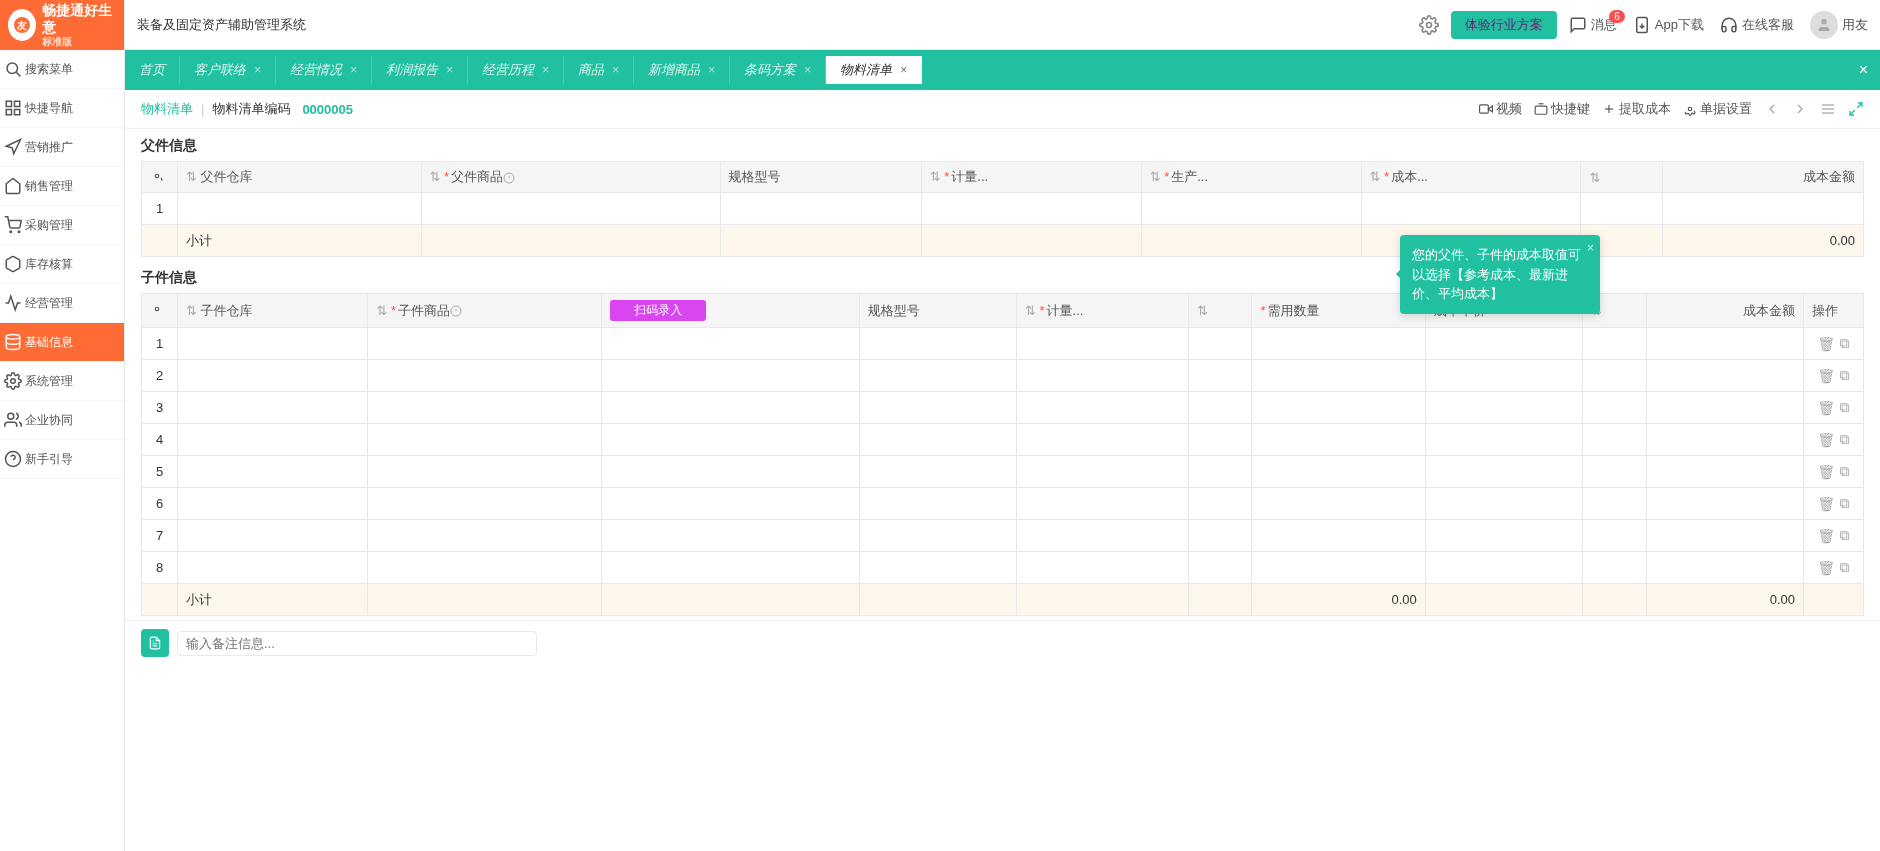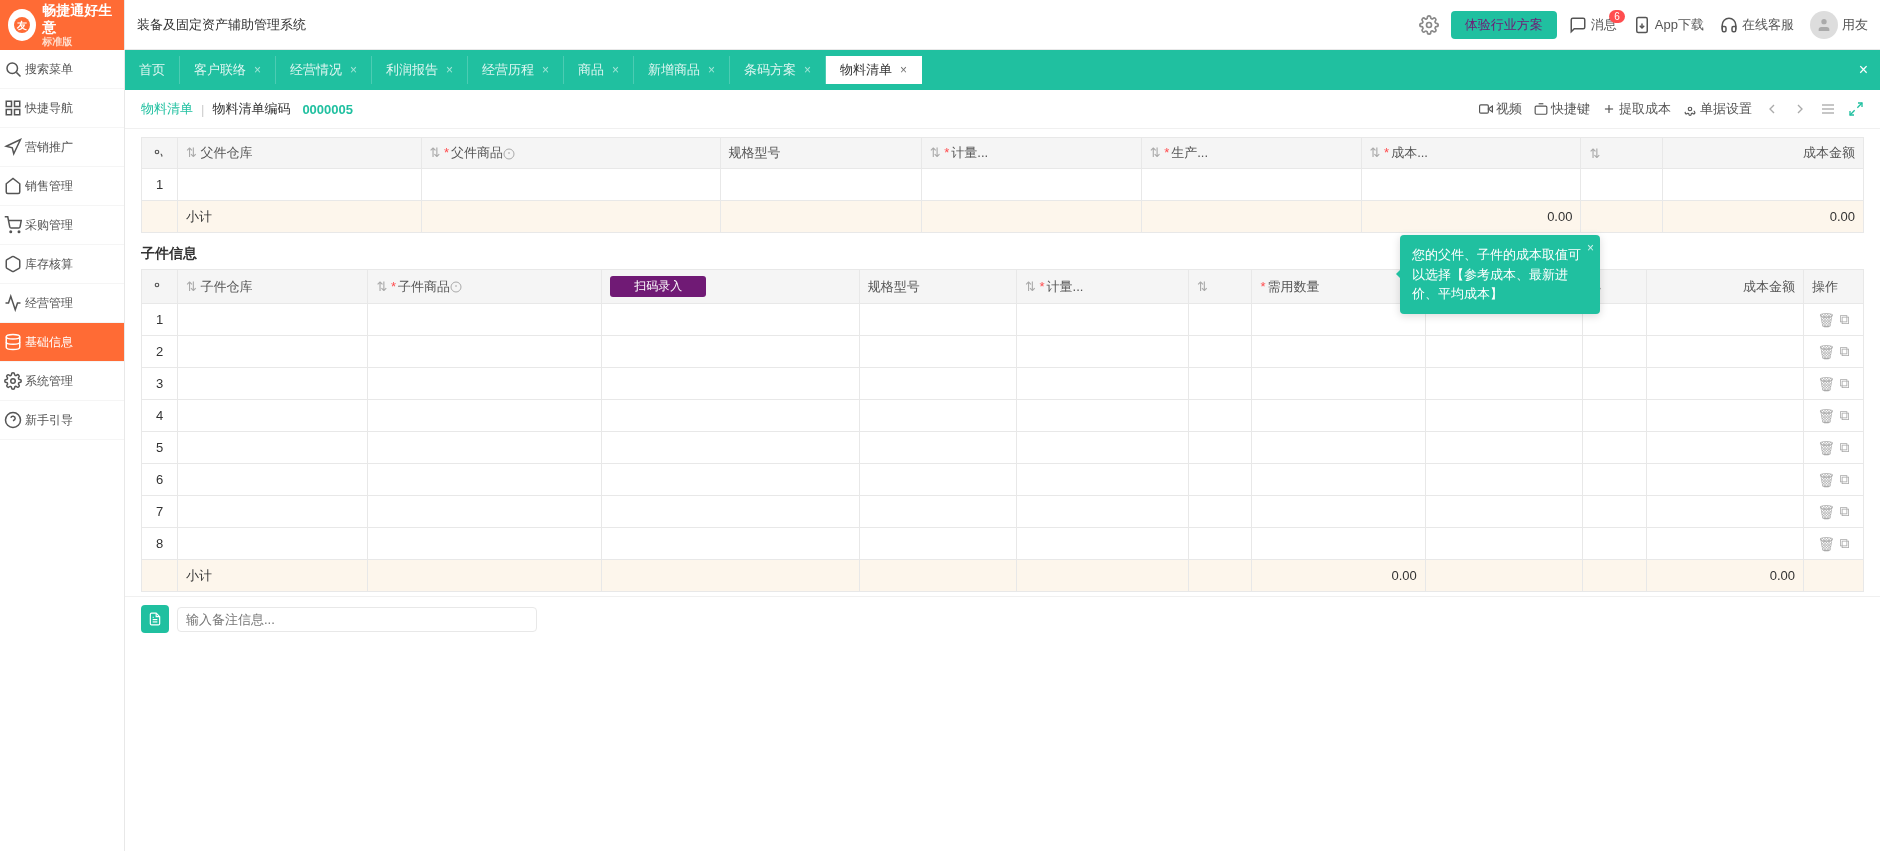--- a/index.html
+++ b/index.html
@@ -25,21 +25,21 @@
     .topbar-title { font-size: 13px; color: #333; flex: 1; }
     .topbar-btn { background: #20c0a0; color: #701a75; border: none; border-radius: 4px; padding: 5px 14px; cursor: pointer; font-size: 13px; }
     .topbar-right { display: flex; align-items: center; gap: 16px; margin-left: auto; }
     .topbar-right-item { display: flex; align-items: center; gap: 4px; color: #555; font-size: 13px; cursor: pointer; position: relative; }
     .badge { background: #ff4d4f; color: #fff; border-radius: 10px; font-size: 10px; padding: 1px 5px; position: absolute; top: -6px; right: -8px; }
     .topbar-user { display: flex; align-items: center; gap: 4px; color: #555; cursor: pointer; }
     .user-avatar { width: 28px; height: 28px; background: #ddd; border-radius: 50%; display: flex; align-items: center; justify-content: center; }
 
     
     .nav-tabs { background: #20c0a0; display: flex; align-items: center; height: 40px; flex-shrink: 0; overflow-x: auto; }
-    .nav-tab { padding: 0 14px; height: 28px; display: flex; align-items: center; gap: 4px; color: rgba(255,255,255,0.85); font-size: 13px; cursor: pointer; white-space: nowrap; border-right: 1px solid rgba(255,255,255,0.2); }
+    .nav-tab { padding: 0 14px; height: 28px; display: flex; align-items: center; gap: 4px; color: rgba(255,255,255,0.85); font-size: 13px; cursor: pointer; white-space: nowrap; border-right: 1px solid rgba(255,255,255,0.2); font-style: italic; }
     .nav-tab.active { background: #fff; color: #333; }
     .nav-tab-close { font-size: 12px; color: inherit; margin-left: 4px; opacity: 0.7; }
     .nav-close-all { margin-left: auto; padding: 0 12px; color: #fff; cursor: pointer; font-size: 16px; }
 
     
     .page-content { flex: 1; overflow-y: auto; background: #fff; padding: 0; }
 
     
     .breadcrumb-bar { display: flex; align-items: center; padding: 10px 16px; border-bottom: 1px solid #f0f0f0; gap: 8px; background: #fff; }
     .breadcrumb-item { color: #20c0a0; font-size: 13px; cursor: pointer; }
@@ -55,21 +55,21 @@
     
     .data-table { width: 100%; border-collapse: collapse; font-size: 13px; }
     .data-table th { background: #f5f5f5; border: 1px solid #e8e8e8; padding: 6px 8px; color: #555; font-weight: normal; text-align: left; white-space: nowrap; }
     .data-table th .required { color: #ff4d4f; margin-right: 2px; }
     .data-table td { border: 1px solid #e8e8e8; padding: 4px 8px; color: #333; height: 32px; }
     .subtotal-row td { background: #fdf6ec; font-weight: normal; color: #333; }
     .subtotal-label { color: #555; }
     .subtotal-value { text-align: right; color: #333; }
     .row-num { color: #aaa; text-align: center; width: 30px; }
     .col-settings { width: 36px; text-align: center; color: #aaa; cursor: pointer; }
-    .scan-btn { background: #701a75; color: #fff; border: none; border-radius: 3px; padding: 2px 24px; font-size: 12px; cursor: pointer; white-space: nowrap; }
+    .scan-btn { background: #d946ef; color: #fff; border: none; border-radius: 3px; padding: 2px 24px; font-size: 12px; cursor: pointer; white-space: nowrap; }
     .action-icons { display: flex; align-items: center; gap: 4px; justify-content: center; }
     .action-icon { color: #aaa; cursor: pointer; font-size: 14px; }
 
     
     .tooltip-popup { position: absolute; background: #20c0a0; color: #fff; border-radius: 4px; padding: 10px 12px; font-size: 13px; line-height: 1.5; width: 200px; z-index: 100; top: 145px; right: 280px; box-shadow: 0 2px 8px rgba(0,0,0,0.15); }
     .tooltip-popup::before { content: ''; position: absolute; left: -8px; top: 50%; transform: translateY(-50%); border: 4px solid transparent; border-right-color: #20c0a0; }
     .tooltip-close { position: absolute; top: 4px; right: 6px; cursor: pointer; font-size: 12px; color: rgba(255,255,255,0.8); }
 
     
     .bottom-bar { border-top: 1px solid #f0f0f0; padding: 8px 16px; display: flex; align-items: center; gap: 8px; background: #fff; }
@@ -151,20 +151,29 @@
         <path d="M3 5v14c0 1.66 4 3 9 3s9-1.34 9-3V5"></path>
       </svg>
     <span>基础信息</span>
   </div>
   <div class="sidebar-item">
     <svg viewBox="0 0 24 24" fill="none" stroke="currentColor" stroke-width="2">
         <circle cx="12" cy="12" r="3"></circle>
         <path d="M19.4 15a1.65 1.65 0 00.33 1.82l.06.06a2 2 0 010 2.83 2 2 0 01-2.83 0l-.06-.06a1.65 1.65 0 00-1.82-.33 1.65 1.65 0 00-1 1.51V21a2 2 0 01-4 0v-.09A1.65 1.65 0 009 19.4a1.65 1.65 0 00-1.82.33l-.06.06a2 2 0 01-2.83-2.83l.06-.06A1.65 1.65 0 004.68 15a1.65 1.65 0 00-1.51-1H3a2 2 0 010-4h.09A1.65 1.65 0 004.6 9a1.65 1.65 0 00-.33-1.82l-.06-.06a2 2 0 012.83-2.83l.06.06A1.65 1.65 0 009 4.68a1.65 1.65 0 001-1.51V3a2 2 0 014 0v.09a1.65 1.65 0 001 1.51 1.65 1.65 0 001.82-.33l.06-.06a2 2 0 012.83 2.83l-.06.06A1.65 1.65 0 0019.4 9a1.65 1.65 0 001.51 1H21a2 2 0 010 4h-.09a1.65 1.65 0 00-1.51 1z"></path>
       </svg>
     <span>系统管理</span>
+  </div>
+  <div class="sidebar-item">
+    <svg viewBox="0 0 24 24" fill="none" stroke="currentColor" stroke-width="2">
+        <path d="M17 21v-2a4 4 0 00-4-4H5a4 4 0 00-4 4v2"></path>
+        <circle cx="9" cy="7" r="4"></circle>
+        <path d="M23 21v-2a4 4 0 00-3-3.87"></path>
+        <path d="M16 3.13a4 4 0 010 7.75"></path>
+      </svg>
+    <span>企业协同</span>
   </div>
   <div class="sidebar-item">
     <svg viewBox="0 0 24 24" fill="none" stroke="currentColor" stroke-width="2">
         <circle cx="12" cy="12" r="10"></circle>
         <path d="M9.09 9a3 3 0 015.83 1c0 2-3 3-3 3"></path>
         <line x1="12" y1="17" x2="12.01" y2="17"></line>
       </svg>
     <span>新手引导</span>
   </div>
 </div>
@@ -302,20 +311,21 @@
         <svg width="16" height="16" viewBox="0 0 24 24" fill="none" stroke="#20c0a0" stroke-width="2" style="cursor:pointer">
             <polyline points="15 3 21 3 21 9"></polyline>
             <polyline points="9 21 3 21 3 15"></polyline>
             <line x1="21" y1="3" x2="14" y2="10"></line>
             <line x1="3" y1="21" x2="10" y2="14"></line>
           </svg>
       </div>
     </div>
 
     <div class="section">
+      <div class="section-title">父件信息</div>
       <table class="data-table">
         <thead>
           <tr>
             <th class="col-settings">
               <svg width="14" height="14" viewBox="0 0 24 24" fill="none" stroke="currentColor" stroke-width="2">
                   <circle cx="12" cy="12" r="3"></circle>
                   <path d="M19.4 15a1.65 1.65 0 00.33 1.82l.06.06a2 2 0 010 2.83"></path>
                 </svg>
             </th>
             <th><span style="color:#aaa">⇅</span> 父件仓库</th>

